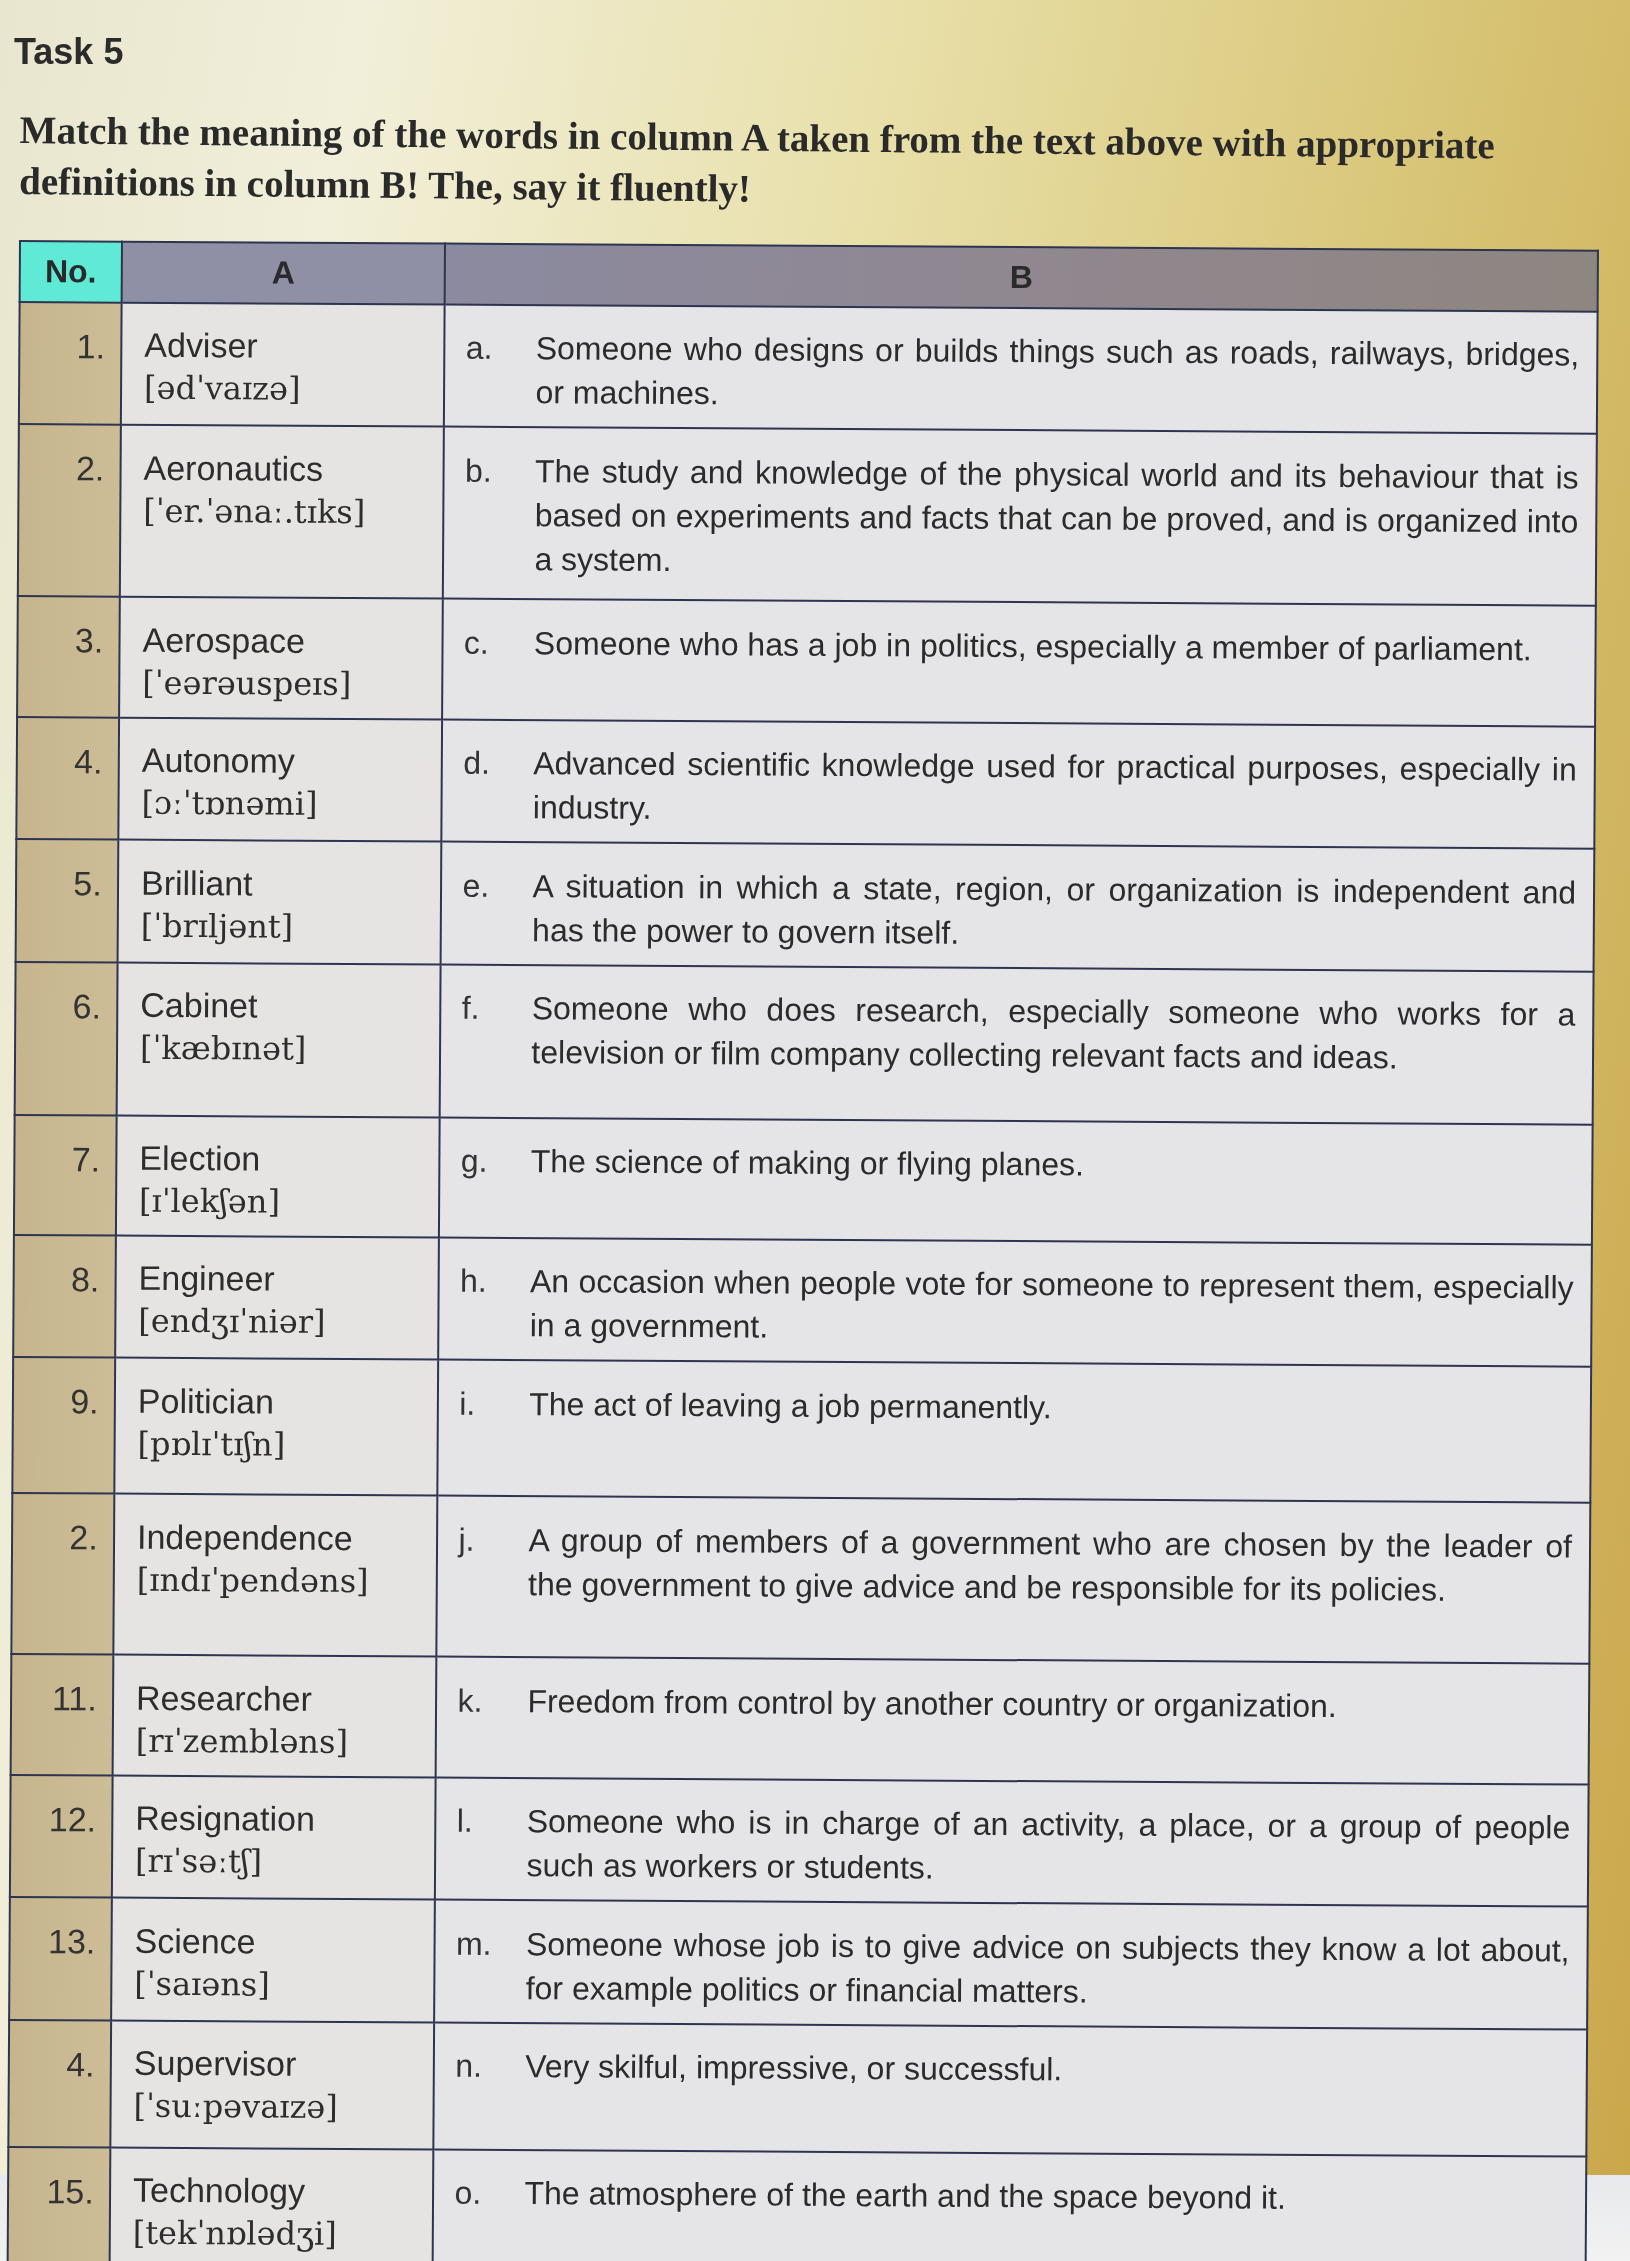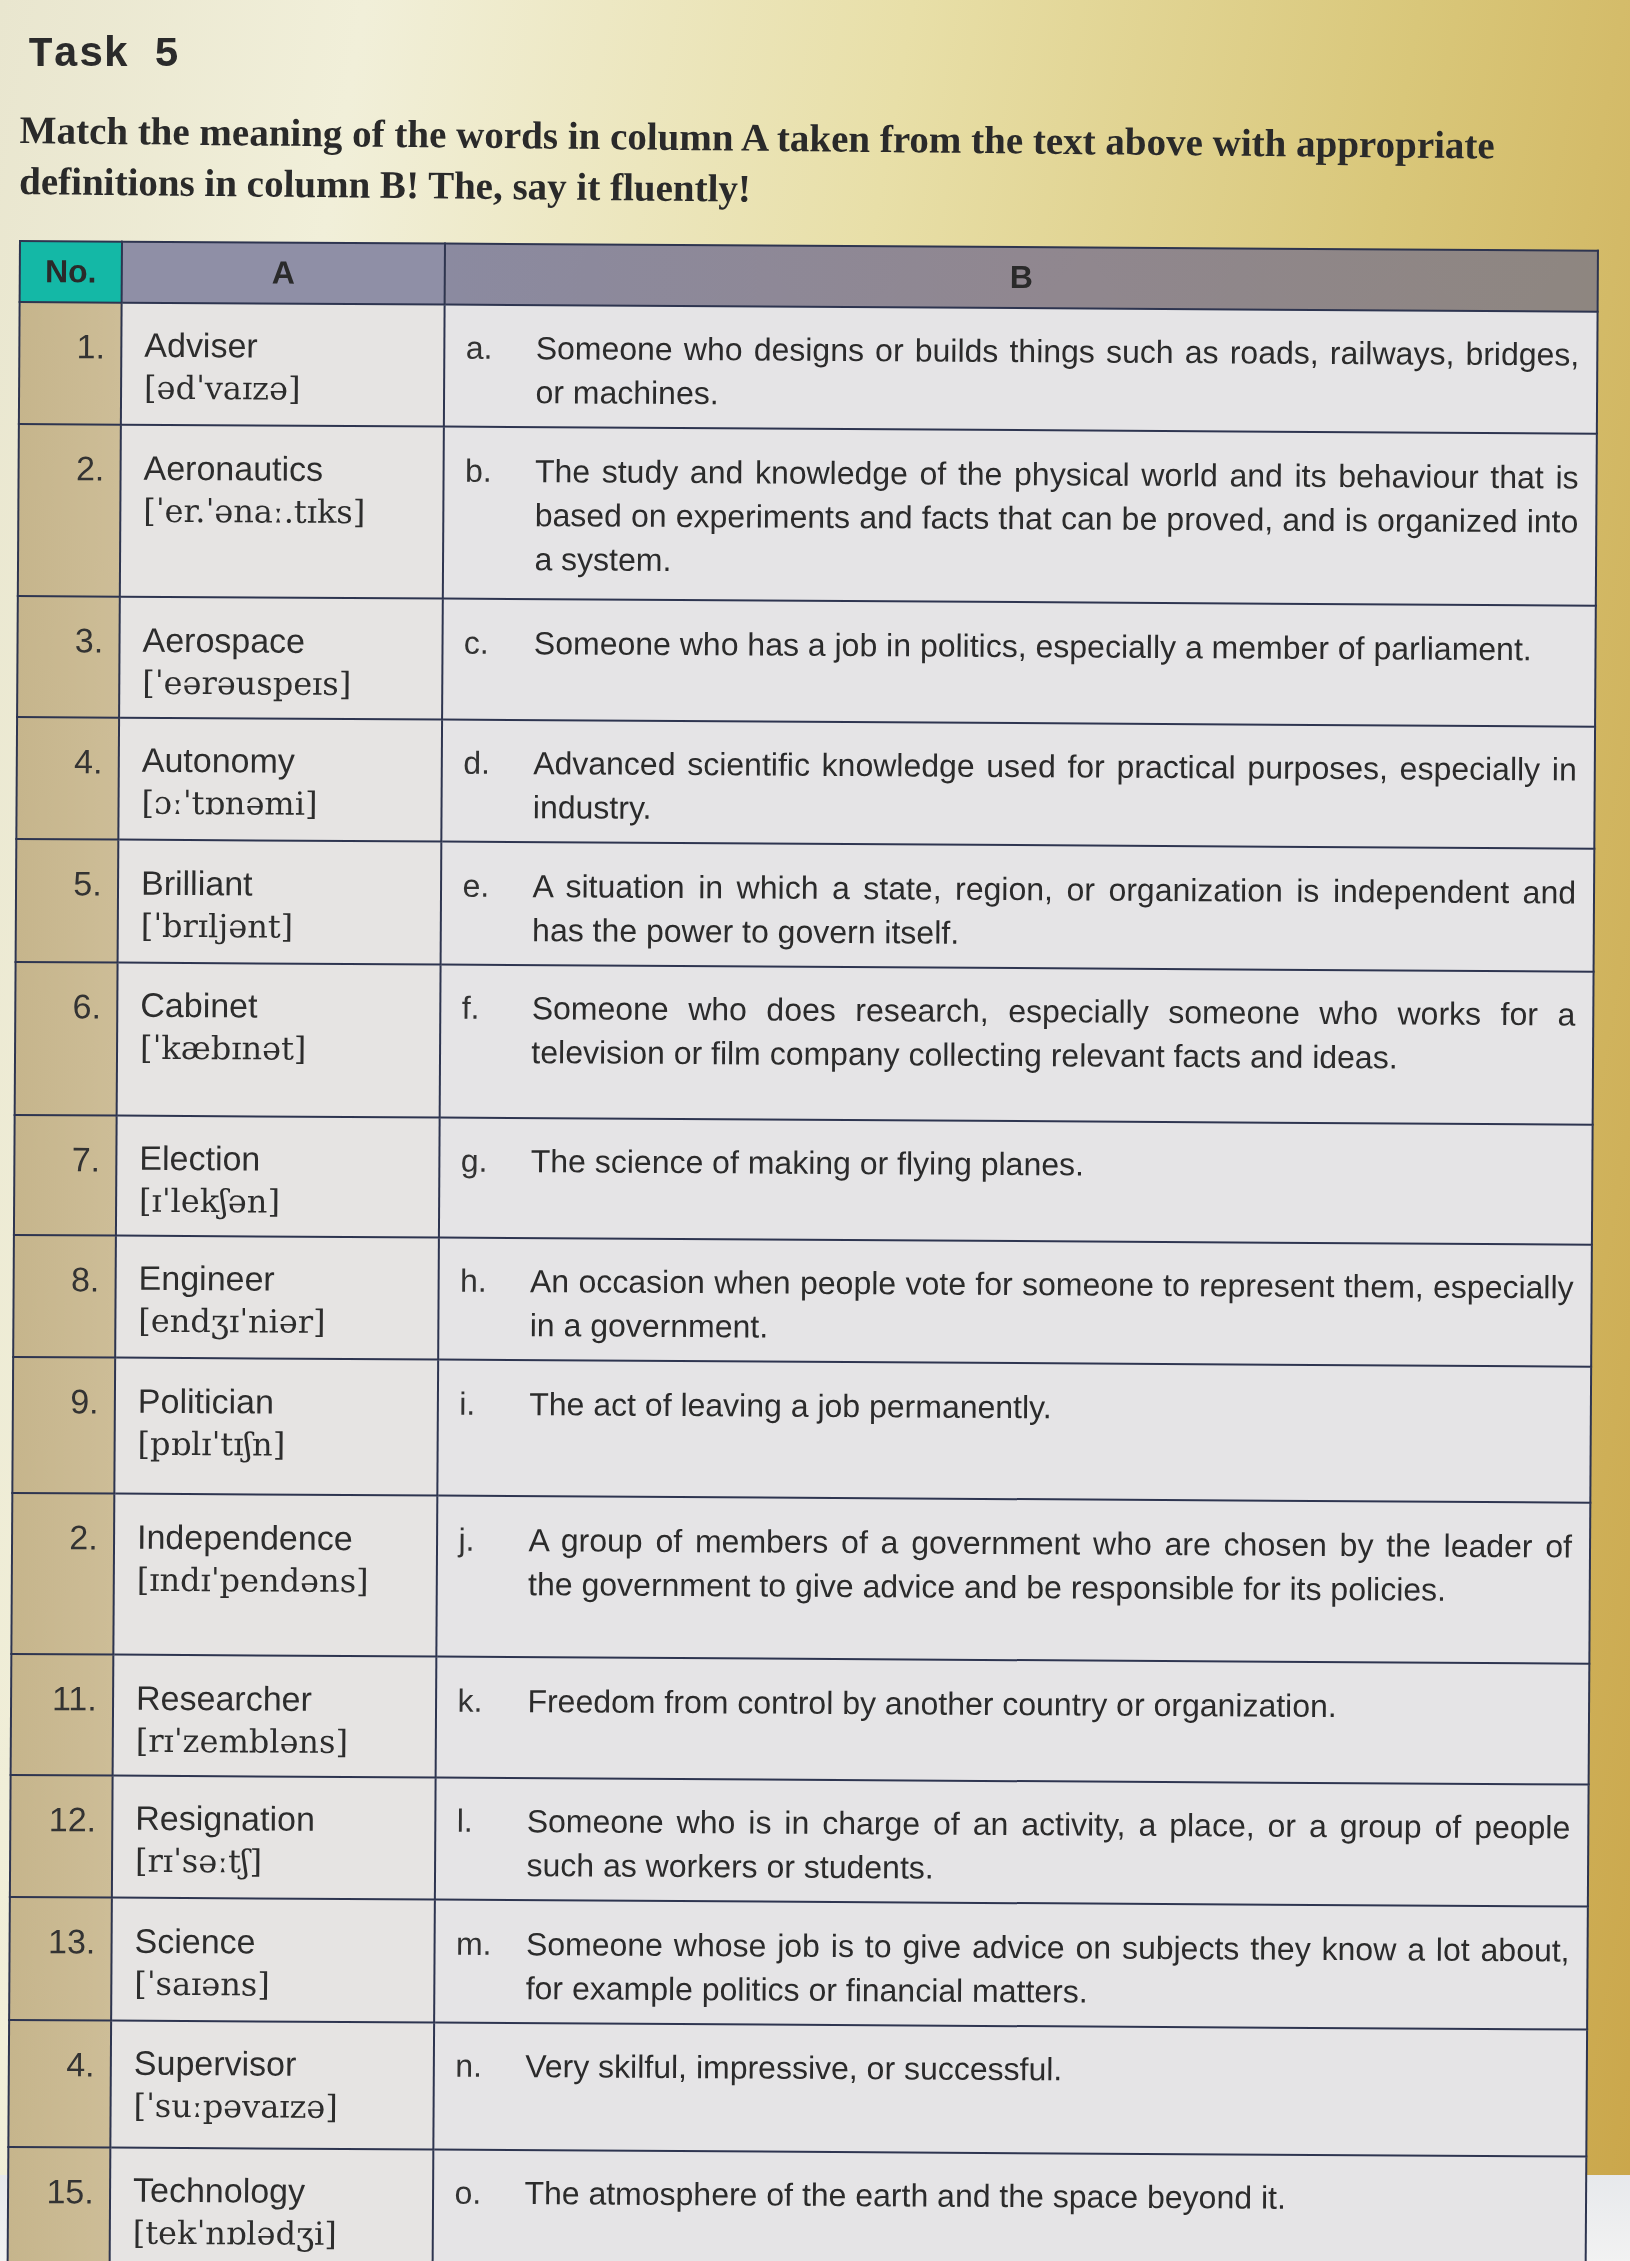--- a/index.html
+++ b/index.html
@@ -20,24 +20,24 @@
       width: 1631px; height: 2261px;
     }
     .page-shade {
       position: absolute;
       left: 0; top: 2175px;
       width: 1631px; height: 87px;
       background: linear-gradient(180deg, #e7e9ec 0%, #f2f2f2 100%);
     }
     .task-title {
       position: absolute;
-      left: 28px; top: 31px;
-      font-family: Liberation Mono, monospace;
+      left: 14px; top: 31px;
+      font-family: Liberation Sans, sans-serif;
       font-weight: bold;
-      font-size: 42px;
+      font-size: 36px;
       color: #2b2b2b;
     }
     .instruction {
       position: absolute;
       left: 20.4px; top: 104px;
       width: 1495px;
       font-family: "Liberation Serif", serif;
       font-weight: bold;
       font-size: 39px;
       line-height: 51px;
@@ -59,21 +59,21 @@
     }
     table.match thead th {
       height: 61px;
       font-family: "Liberation Sans", sans-serif;
       font-weight: bold;
       font-size: 32px;
       color: #2a2a2a;
       vertical-align: middle;
       text-align: center;
     }
-    th.col-no { width: 102px; background: #14b8a6; }
+    th.col-no { width: 102px; background: #5eead4; }
     th.col-a { width: 323px; background: #8f8fa6; }
     th.col-b { background: linear-gradient(90deg, #8b8aa0 0%, #908790 50%, #8e8680 100%); }
     td.no {
       background: linear-gradient(90deg, #c6b58c 0%, #cdbd97 100%);
       text-align: right;
       padding: 24px 15.3px 0 0;
       font-size: 34px;
       color: #333;
     }
     td.word {

